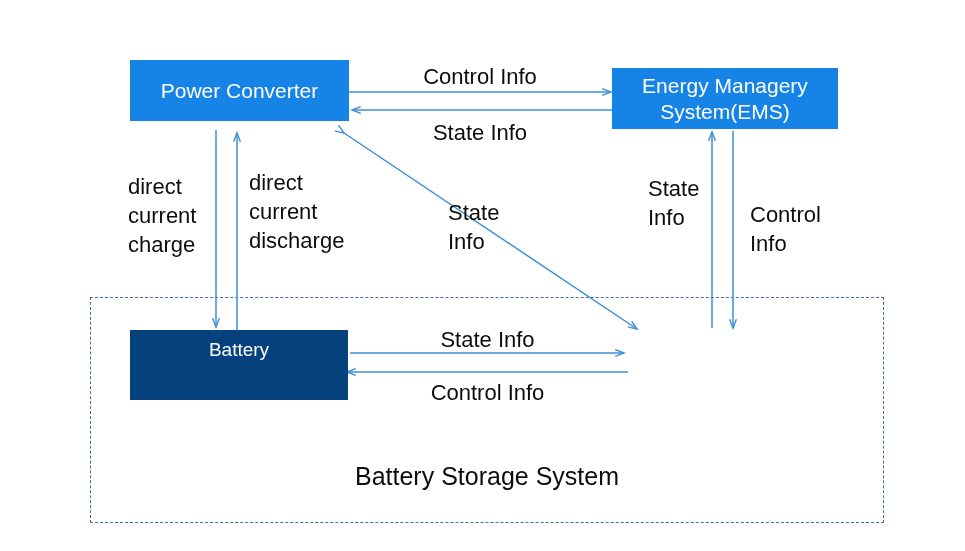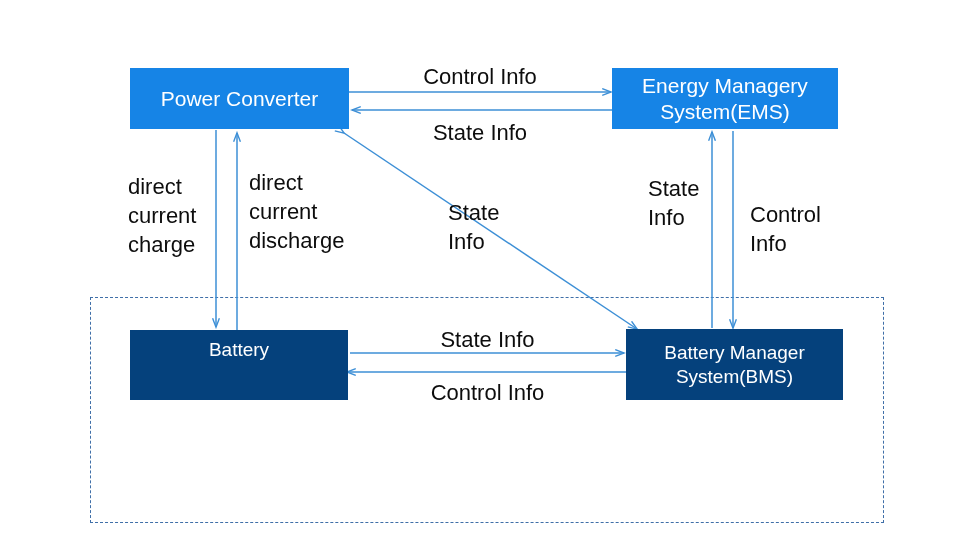--- a/index.html
+++ b/index.html
@@ -87,43 +87,37 @@
       <line x1="216" y1="130" x2="216" y2="327" marker-end="url(#ah)"></line>
       <line x1="237" y1="330" x2="237" y2="133" marker-end="url(#ah)"></line>
       <line x1="344" y1="133" x2="637" y2="329" marker-end="url(#ah)" marker-start="url(#ah)"></line>
       <line x1="712" y1="328" x2="712" y2="132" marker-end="url(#ah)"></line>
       <line x1="733" y1="131" x2="733" y2="328" marker-end="url(#ah)"></line>
       <line x1="350" y1="353" x2="624" y2="353" marker-end="url(#ah)"></line>
       <line x1="628" y1="372" x2="347" y2="372" marker-end="url(#ah)"></line>
     </g>
   </svg>
 
-  <div class="node node-pcs" style="left:130px; top:68px; width:219px; height:61px;">
+  <div class="node node-pcs" style="left:130px; top:60px; width:219px; height:61px;">
     <span>
       <span>Power Converter</span><br>
     </span>
   </div>
 
   <div class="node node-ems" style="left:612px; top:68px; width:226px; height:61px;">
     <span>
       <span>Energy Managery</span><br>
       <span>System(EMS)</span>
     </span>
   </div>
 
   <div class="node node-battery" style="left:130px; top:330px; width:218px; height:70px;">
     <span>Battery</span>
   </div>
 
-  <div class="node node-bms" style="left:626px; top:329px; width:217px; height:71px;">
-    <span>
-      <span>Battery Manager</span><br>
-      <span>System(BMS)</span>
-    </span>
-  </div>
 
   <div class="edge-label lbl-center" style="left:349px; top:62px; width:262px;">Control Info</div>
 
   <div class="edge-label lbl-center" style="left:349px; top:118px; width:262px;">State Info</div>
 
   <div class="edge-label lbl-left" style="left:128px; top:172px; width:84px;">direct
 current
 charge</div>
 
   <div class="edge-label lbl-left" style="left:249px; top:168px; width:110px;">direct
@@ -136,14 +130,15 @@
   <div class="edge-label lbl-left" style="left:648px; top:174px; width:60px;">State
 Info</div>
 
   <div class="edge-label lbl-left" style="left:750px; top:200px; width:75px;">Control
 Info</div>
 
   <div class="edge-label lbl-center" style="left:350px; top:325px; width:275px;">State Info</div>
 
   <div class="edge-label lbl-center" style="left:350px; top:378px; width:275px;">Control Info</div>
 
+  <div class="group-title" style="left:90px; top:462px; width:794px;">Battery Storage System</div>
 
 </div>
 
 </body></html>

